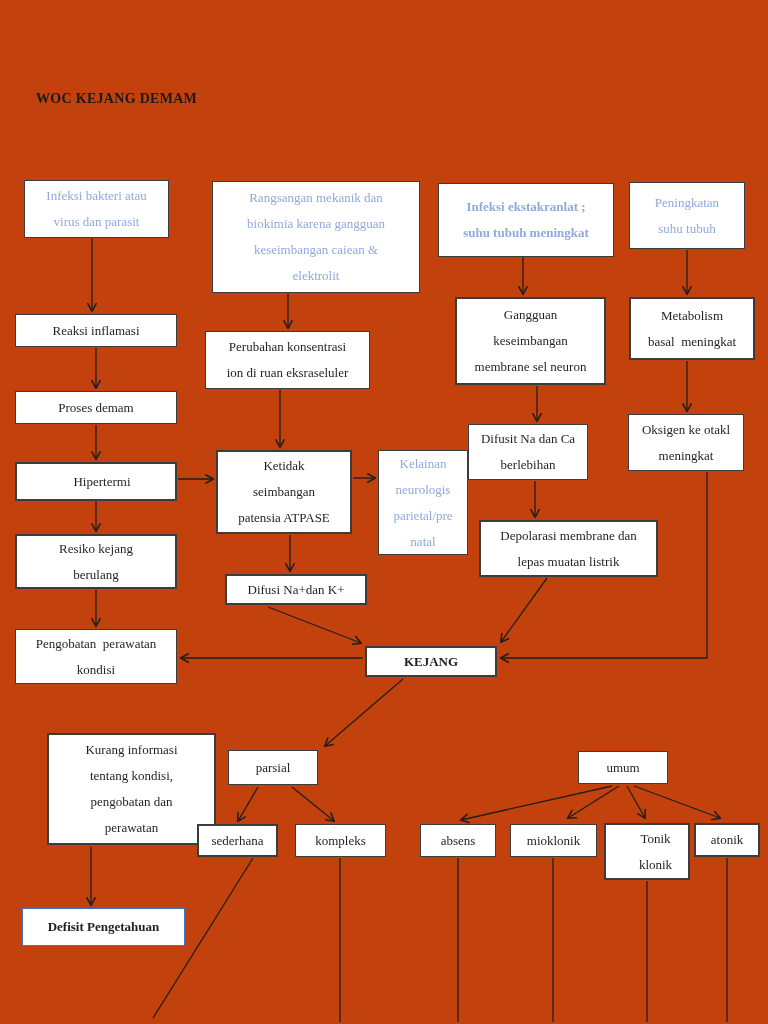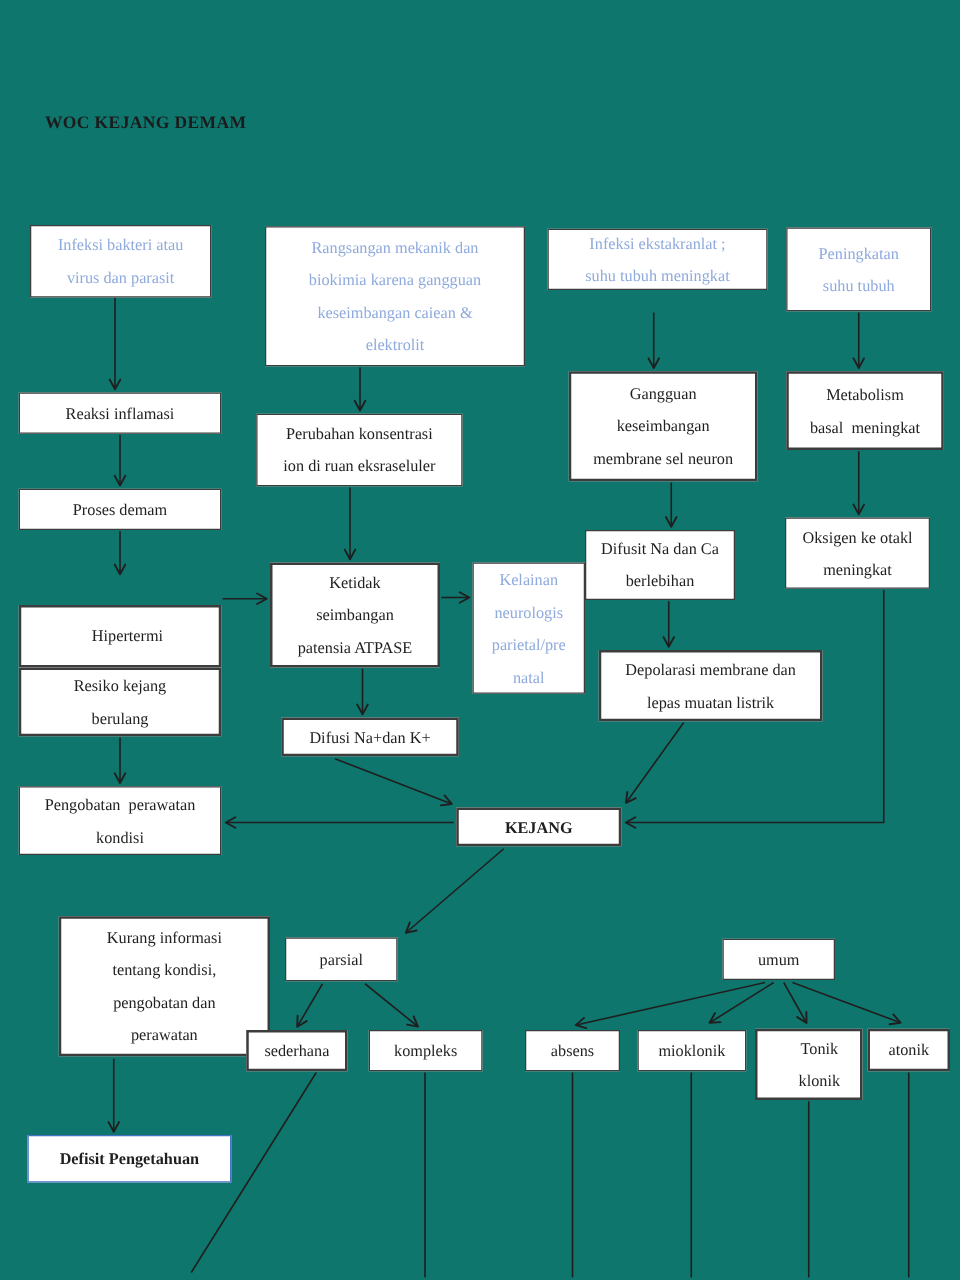--- a/index.html
+++ b/index.html
@@ -1,20 +1,20 @@
 <!DOCTYPE html>
 <html><head>
 <meta charset="utf-8">
 <style>
   html, body { margin: 0; padding: 0; background: #ffffff; }
   #canvas {
     position: relative;
     width: 768px;
     height: 1024px;
-    background: #0f766e;
+    background: #c2410c;
     font-family: "Liberation Serif", serif;
     overflow: hidden;
   }
   #page-title {
     position: absolute;
     left: 36px;
     top: 91px;
     margin: 0;
     font-size: 14px;
     font-weight: bold;
@@ -88,27 +88,27 @@
         <polyline points="727,858 727,1022" fill="none" stroke="#1f1f1f" stroke-width="1.3"></polyline>
       </g>
   </svg>
 
 <div class="node" style="left: 24px; top: 180px; width: 145px; height: 58px; border: 1px solid rgb(60, 60, 60); color: rgb(143, 170, 220);">Infeksi bakteri atau
 virus dan parasit</div>
     <div class="node" style="left: 212px; top: 181px; width: 208px; height: 112px; border: 1px solid rgb(60, 60, 60); color: rgb(143, 170, 220);">Rangsangan mekanik dan
 biokimia karena gangguan
 keseimbangan caiean &amp;
 elektrolit</div>
-    <div class="node" style="left: 438px; top: 183px; width: 176px; height: 49px; border: 1px solid rgb(60, 60, 60); color: rgb(143, 170, 220);">Infeksi ekstakranlat ;
+    <div class="node" style="left: 438px; top: 183px; width: 176px; height: 74px; border: 1px solid rgb(60, 60, 60); color: rgb(143, 170, 220); font-weight: bold;">Infeksi ekstakranlat ;
 suhu tubuh meningkat</div>
     <div class="node" style="left: 629px; top: 182px; width: 116px; height: 67px; border: 1px solid rgb(60, 60, 60); color: rgb(143, 170, 220);">Peningkatan
 suhu tubuh</div>
     <div class="node" style="left: 15px; top: 314px; width: 162px; height: 33px; border: 1.5px solid rgb(60, 60, 60); color: rgb(31, 31, 31);">Reaksi inflamasi</div>
     <div class="node" style="left: 15px; top: 391px; width: 162px; height: 33px; border: 1px solid rgb(60, 60, 60); color: rgb(31, 31, 31);">Proses demam</div>
-    <div class="node" style="left: 15px; top: 484px; width: 162px; height: 50px; border: 2px solid rgb(60, 60, 60); color: rgb(31, 31, 31); padding-left: 12px;">Hipertermi</div>
+    <div class="node" style="left: 15px; top: 462px; width: 162px; height: 39px; border: 2px solid rgb(60, 60, 60); color: rgb(31, 31, 31); padding-left: 12px;">Hipertermi</div>
     <div class="node" style="left: 15px; top: 534px; width: 162px; height: 55px; border: 2px solid rgb(60, 60, 60); color: rgb(31, 31, 31);">Resiko kejang
 berulang</div>
     <div class="node" style="left: 15px; top: 629px; width: 162px; height: 55px; border: 1px solid rgb(60, 60, 60); color: rgb(31, 31, 31);">Pengobatan&nbsp; perawatan
 kondisi</div>
     <div class="node" style="left: 205px; top: 331px; width: 165px; height: 58px; border: 1.5px solid rgb(60, 60, 60); color: rgb(31, 31, 31);">Perubahan konsentrasi
 ion di ruan eksraseluler</div>
     <div class="node" style="left: 216px; top: 450px; width: 136px; height: 84px; border: 2px solid rgb(60, 60, 60); color: rgb(31, 31, 31);">Ketidak
 seimbangan
 patensia ATPASE</div>
     <div class="node" style="left: 378px; top: 450px; width: 90px; height: 105px; border: 1px solid rgb(60, 60, 60); color: rgb(143, 170, 220);">Kelainan

